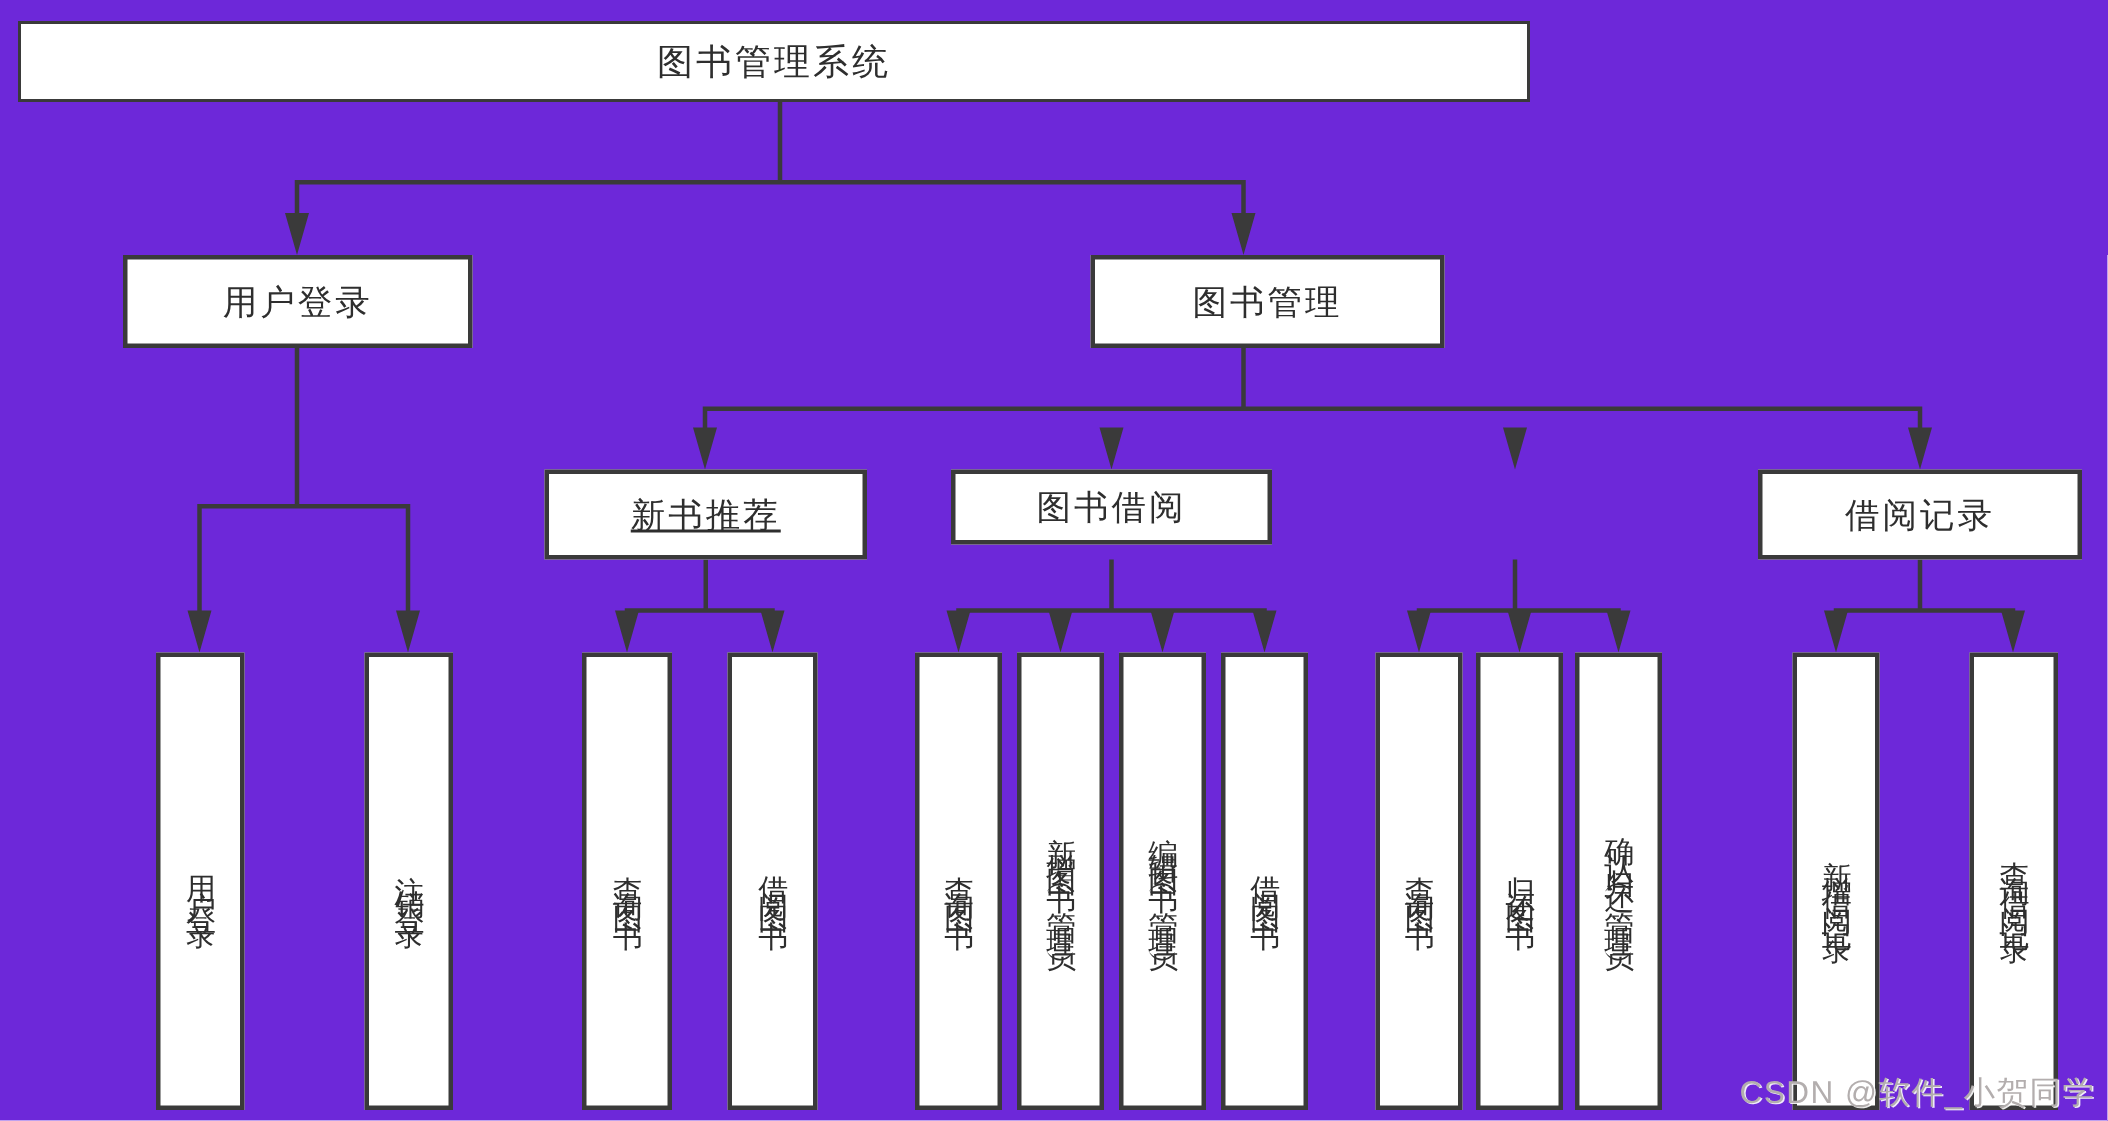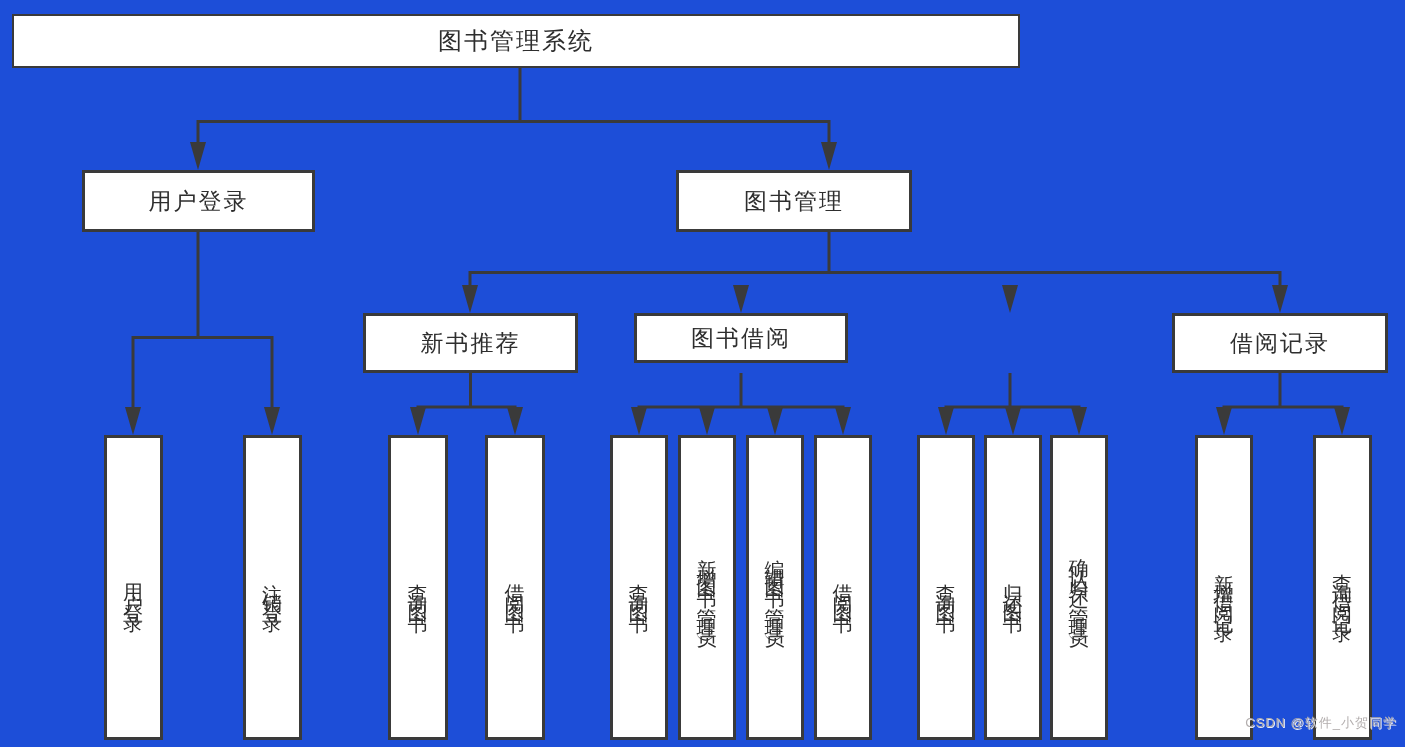--- a/index.html
+++ b/index.html
@@ -1,34 +1,34 @@
 <!DOCTYPE html>
 <html><head>
 <meta charset="utf-8">
 <style>
   html,body{margin:0;padding:0;background:#ffffff;}
   .canvas{
-    position:relative;width:1405px;height:747px;background:#1d4ed8;overflow:hidden;
+    position:relative;width:1405px;height:747px;background:#6d28d9;overflow:hidden;
     font-family:"Liberation Sans","DejaVu Sans",sans-serif;color:#2e2e2e;
   }
   .layer{position:absolute;left:0;top:0;}
   .box{
     position:absolute;box-sizing:border-box;background:#ffffff;
     border:3px solid #3a3a3a;display:flex;align-items:center;justify-content:center;
     font-size:23px;letter-spacing:2px;color:#2e2e2e;white-space:nowrap;
   }
   .b2{border-width:2px;}
   .tall{font-size:20px;}
   .vtext{
     writing-mode:vertical-rl;text-orientation:mixed;
     font-size:20px;line-height:1.1;letter-spacing:10px;color:#2e2e2e;
   }
   .watermark{
     position:absolute;top:714px;right:8px;z-index:5;
-    font-size:13px;letter-spacing:1px;color:#b3aeae;
+    font-size:21px;letter-spacing:1px;color:#b3aeae;
     text-shadow:1px 1px 0 rgba(255,255,255,0.9);
     white-space:nowrap;
   }
 </style>
 </head>
 <body>
 
 <div class="canvas">
 
   <svg class="layer" width="1405" height="747" viewBox="0 0 1405 747">
@@ -54,23 +54,23 @@
              M631 407 h16 L639 435 Z  M699 407 h16 L707 435 Z
              M767 407 h16 L775 435 Z  M835 407 h16 L843 435 Z
              M938 407 h16 L946 435 Z  M1005 407 h16 L1013 435 Z
              M1071 407 h16 L1079 435 Z
              M1216 407 h16 L1224 435 Z  M1334 407 h16 L1342 435 Z"></path>
   </svg>
 
   <div class="box b2" style="left:12px;top:14px;width:1008px;height:54px;font-size:24px;">图书管理系统</div>
 
   <div class="box" style="left:82px;top:170px;width:233px;height:62px;">用户登录</div>
-  <div class="box" style="left:676px;top:170px;width:236px;height:62px;">图书管理</div>
+  <div class="box" style="left:727px;top:170px;width:236px;height:62px;">图书管理</div>
 
-  <div class="box" style="left:363px;top:313px;width:215px;height:60px;">新书推荐</div>
+  <div class="box" style="left:363px;top:313px;width:215px;height:60px;text-decoration:underline;">新书推荐</div>
   <div class="box" style="left:634px;top:313px;width:214px;height:50px;">图书借阅</div>
   <div class="box" style="left:1172px;top:313px;width:216px;height:60px;">借阅记录</div>
 
   <div class="box tall" style="left:104px;top:435px;width:59px;height:305px;">
     <span class="vtext">用户登录</span>
   </div>
   <div class="box tall" style="left:243px;top:435px;width:59px;height:305px;">
     <span class="vtext">注销登录</span>
   </div>
 

